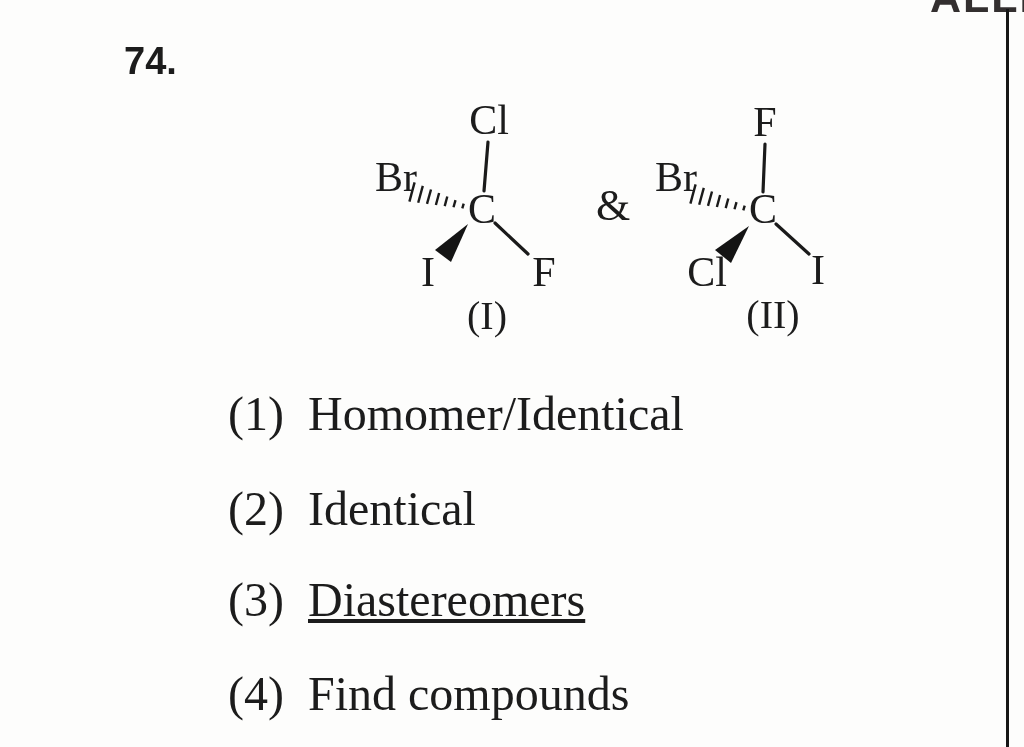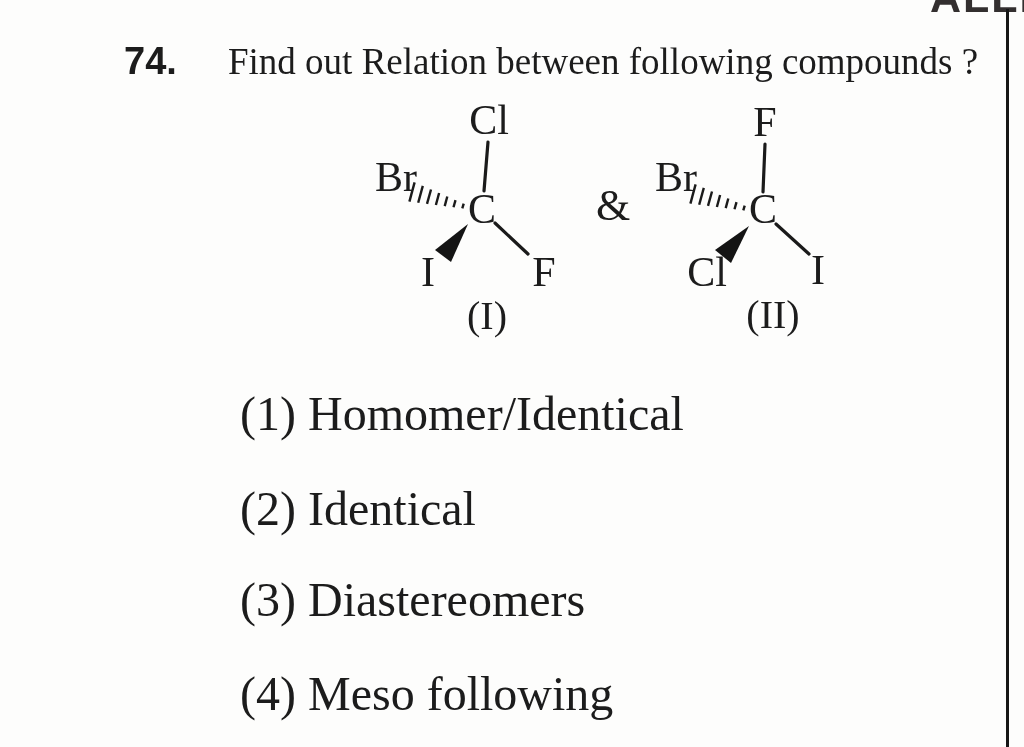--- a/index.html
+++ b/index.html
@@ -4,21 +4,20 @@
 <style>
   html, body { margin: 0; padding: 0; }
   #page {
     position: relative;
     width: 1024px;
     height: 747px;
     background: #fdfdfc;
     overflow: hidden;
     font-family: "Liberation Serif", "DejaVu Serif", serif;
     color: #1c1c1c;
-    text-align: center;
   }
   
   .brand-crop {
     position: absolute;
     left: 930px;
     top: -27px;
     font-family: "Liberation Sans", "DejaVu Sans", sans-serif;
     font-weight: 800;
     font-size: 43px;
     letter-spacing: 2px;
@@ -76,34 +75,33 @@
     position: absolute;
     left: 0;
     font-size: 48px;
     line-height: 46px;
     white-space: nowrap;
     cursor: default;
   }
   .option-marker { display: inline-block; width: 80px; }
   .opt-1 { top: 391px; }
   .opt-2 { top: 486px; }
-  .opt-3 { top: 577px; }
+  .opt-3 { top: 577px; text-decoration: underline; }
   .opt-4 { top: 671px; }
 </style>
 </head>
 <body>
 
 <div id="page">
 
   <div class="brand-crop">ALLE</div>
 
   <div class="rule-vertical"></div>
 
   <div class="q-number">74.</div>
-  <div class="q-text">Find out Relation between following compounds ?</div>
 
   <svg class="structure-svg" style="left:360px; top:96px;" width="215" height="245" viewBox="0 0 215 245">
 
     <line class="bond" x1="128" y1="46" x2="124" y2="95"></line>
 
     <g>
       <line class="hash" x1="54.6" y1="86.4" x2="49.4" y2="105.6"></line>
       <line class="hash" x1="62.8" y1="89.9" x2="58.2" y2="106.7"></line>
       <line class="hash" x1="71.0" y1="93.5" x2="67.0" y2="107.9"></line>
       <line class="hash" x1="79.1" y1="97.0" x2="75.9" y2="109.0"></line>
@@ -154,17 +152,17 @@
     <div class="option-row opt-1">
       <span class="option-marker">(1)</span><span>Homomer/Identical</span>
     </div>
     <div class="option-row opt-2">
       <span class="option-marker">(2)</span><span>Identical</span>
     </div>
     <div class="option-row opt-3">
       <span class="option-marker">(3)</span><span>Diastereomers</span>
     </div>
     <div class="option-row opt-4">
-      <span class="option-marker">(4)</span><span>Meso following</span>
+      <span class="option-marker">(4)</span><span>Find compounds</span>
     </div>
   </div>
 
 </div>
 
 </body></html>

